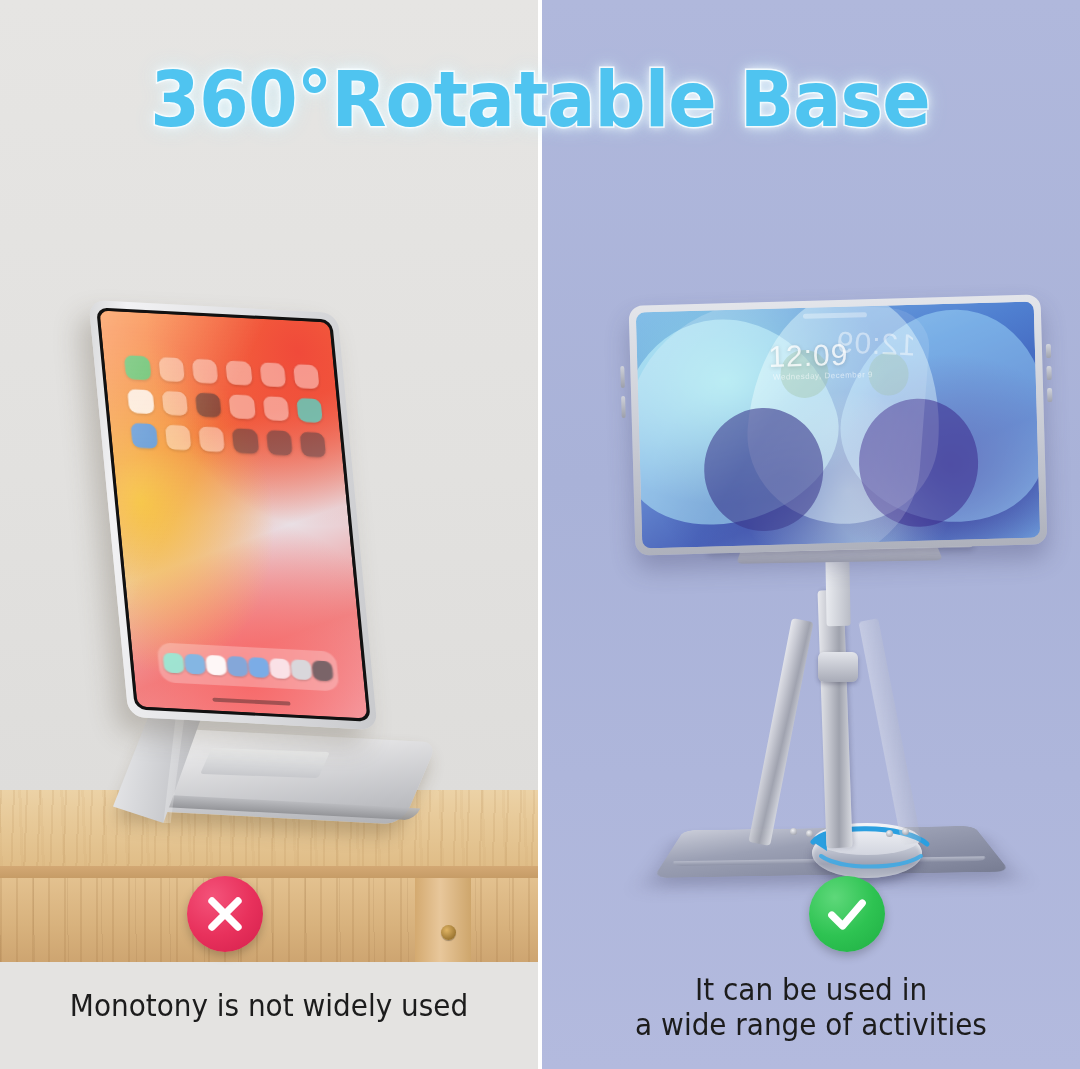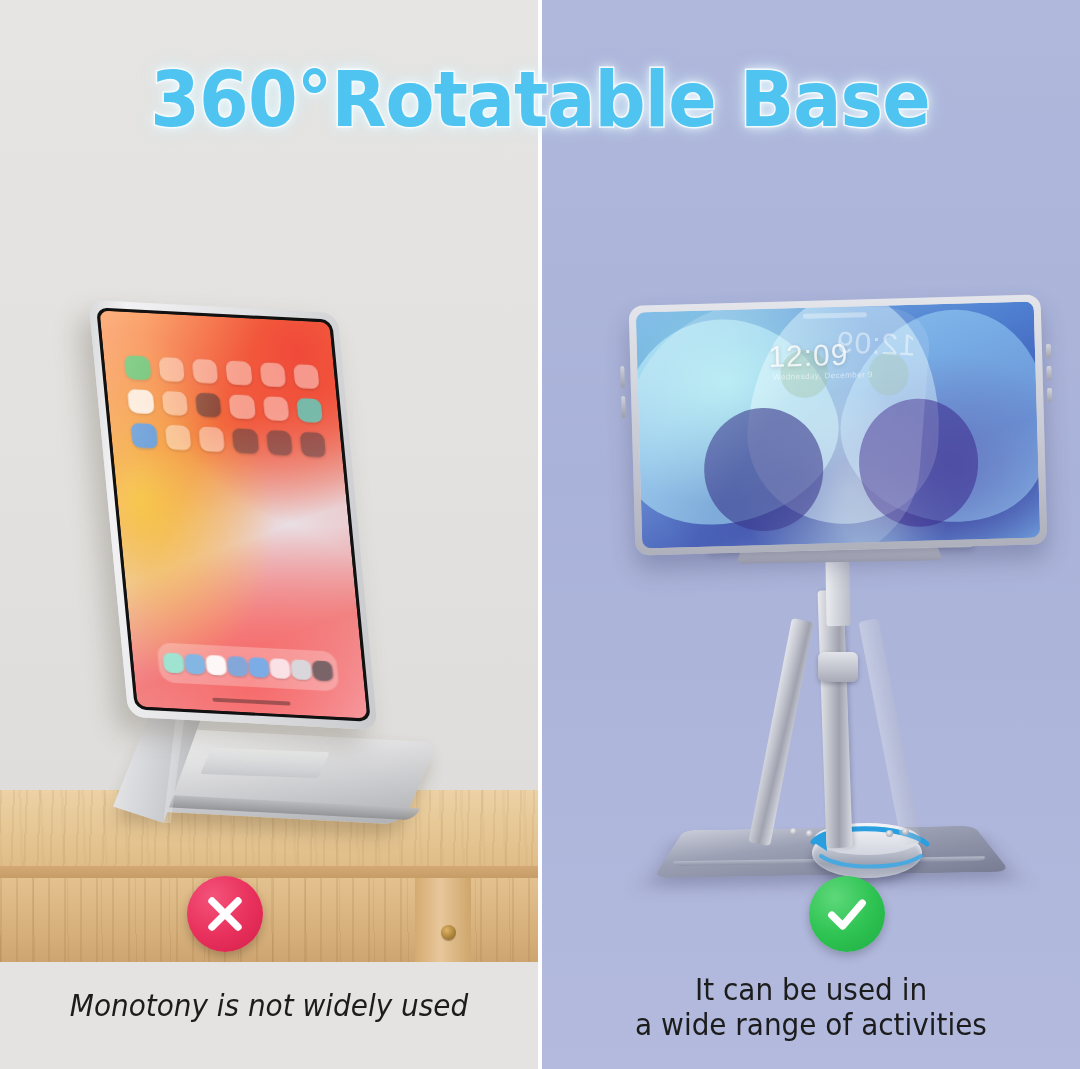--- a/index.html
+++ b/index.html
@@ -3,21 +3,21 @@
 <meta charset="utf-8">
 <title>360 Rotatable Base — Product Comparison</title>
 <style>
   * { margin:0; padding:0; box-sizing:border-box; }
   html,body { width:1080px; height:1069px; overflow:hidden; background:#ffffff;
               font-family:"Liberation Sans", sans-serif; }
 
   .stage { position:relative; width:1080px; height:1069px; overflow:hidden; }
 
   
-  .panel { position:absolute; top:0; height:1069px; overflow:hidden;font-style:italic; }
+  .panel { position:absolute; top:0; height:1069px; overflow:hidden; }
   .panel-left  { left:0;   width:538px; background:#e4e3e1; }
   .panel-right { left:542px; width:538px;
                  background:linear-gradient(180deg,#b0b8dc 0%,#a9b2d8 45%,#b3bade 100%); }
   .divider { position:absolute; left:538px; top:0; width:4px; height:1069px;
              background:#ffffff; z-index:30; }
 
   
   .wall-left { position:absolute; left:0; top:0; width:538px; height:795px;
                background:linear-gradient(180deg,#e6e5e3 0%,#e2e1df 60%,#dedddb 100%); }
   .desk-top { position:absolute; left:0; top:790px; width:538px; height:80px;

